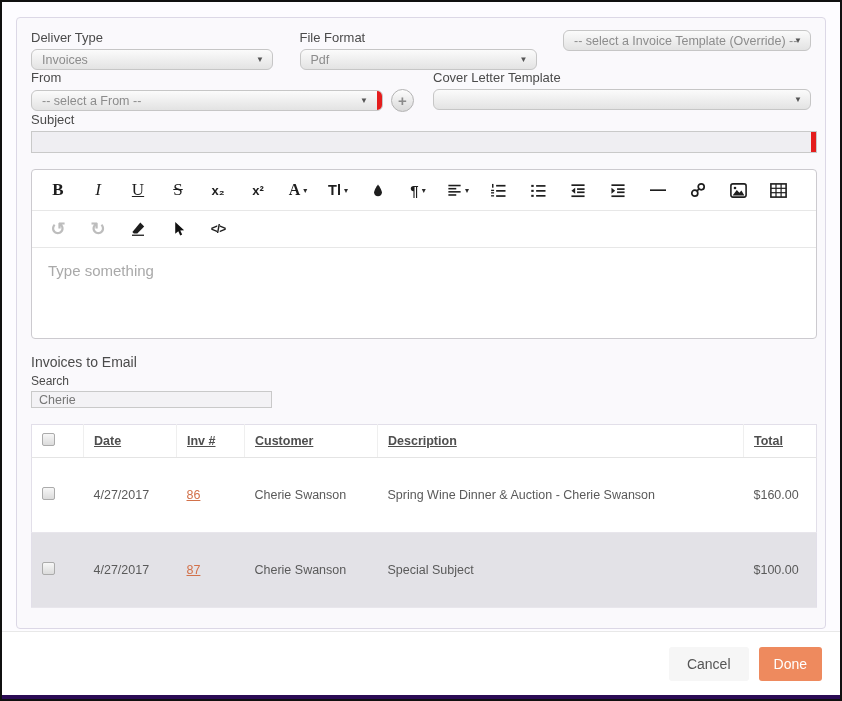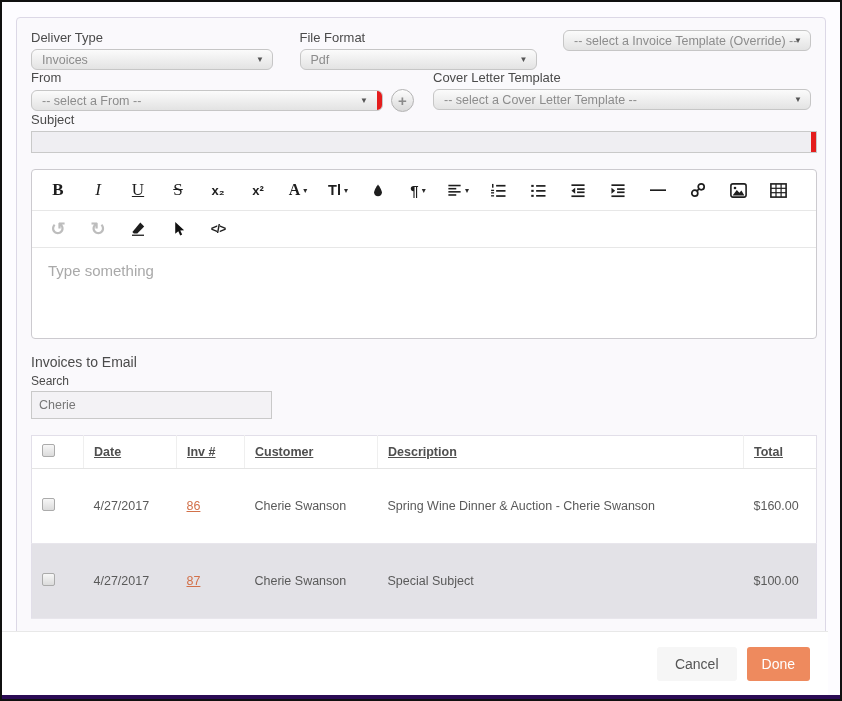--- a/index.html
+++ b/index.html
@@ -47,34 +47,34 @@
   .ghr { font-size: 16px; font-weight: bold; }
   .gcode { font-size: 12px; font-weight: bold; letter-spacing: -1px; }
   .caret { font-size: 8px; color: #2a2a2a; margin-left: 3px; }
   .muted { color: #BDBDBD; font-size: 18px; font-weight: bold; }
   .icon-svg { display: block; }
   .editor-body { height: 90px; padding: 14px 16px; font-size: 15px; color: #A9A9A9; cursor: text; }
 
   
   .inv-title { margin-top: 15px; font-size: 14px; color: #4B4B4B; }
   .search-lbl { margin-top: 4px; font-size: 12px; color: #4B4B4B; }
-  .search-input { width: 241px; height: 28px; border: 1px solid #C9C9C9; background: #F3F2F5; padding: 0 7px; font-size: 12.5px; color: #777; margin-top: 3px; outline: none; display: block; }
+  .search-input { width: 241px; height: 17px; border: 1px solid #C9C9C9; background: #F3F2F5; padding: 0 7px; font-size: 12.5px; color: #777; margin-top: 3px; outline: none; display: block; }
 
   
   .inv-table { margin-top: 16px; width: 786px; border-collapse: collapse; background: #fff; border: 1px solid #E2DFE9; font-size: 12.5px; color: #5A5A5A; }
   .inv-table th { text-align: left; font-weight: bold; color: #4F4F4F; padding: 8px 10px; border-right: 1px solid #EFEFEF; border-bottom: 1px solid #E4E4E4; text-decoration: underline; }
   .inv-table th:last-child { border-right: none; }
   .inv-table td { padding: 29px 10px; border-bottom: 1px solid #E8E6EC; }
   .inv-table tr.alt td { background: #E3E2E7; }
   .c-check { width: 52px; } .c-date { width: 93px; } .c-inv { width: 68px; } .c-cust { width: 133px; } .c-desc { width: 366px; }
   .cb { width: 13px; height: 13px; border: 1px solid #ABABAB; border-radius: 2px; background: linear-gradient(#F7F7F7,#DBDBDB); display: inline-block; cursor: pointer; }
   .inv-link { color: #D2714A; text-decoration: underline; cursor: pointer; }
 
   
-  .footer { position: absolute; left: 0; right: 12px; bottom: 4px; height: 64px; background: #FFFFFF; border-top: 1px solid #E8E8E8; display: flex; align-items: center; justify-content: flex-end; padding-right: 18px; gap: 10px; }
+  .footer { position: absolute; left: 0; right: 0; bottom: 4px; height: 64px; background: #FFFFFF; border-top: 1px solid #E8E8E8; display: flex; align-items: center; justify-content: flex-end; padding-right: 18px; gap: 10px; }
   .btn-cancel { background: #F6F6F6; color: #555; border: none; border-radius: 3px; padding: 9px 18px; font-size: 14px; cursor: pointer; }
   .btn-done { background: #EE8A5E; color: #fff; border: none; border-radius: 3px; padding: 9px 15px; font-size: 14px; cursor: pointer; }
   .bottom-strip { position: absolute; left: 0; right: 0; bottom: 0; height: 4px; background: #2B0B55; }
 </style>
 </head>
 <body>
 
 <div class="window">
 
 
@@ -113,21 +113,20 @@
             <span class="req-bar"></span>
           </div>
           <button class="plus-btn">
               <span>+</span>
             </button>
         </div>
       </div>
       <div>
         <div class="lbl">Cover Letter Template</div>
         <div class="select cover-sel">
-          <span>-- select a Cover Letter Template --</span>
           <span class="sel-arrow">▼</span>
         </div>
       </div>
     </div>
 
     <div class="mt15">
       <div class="lbl">Subject</div>
       <div class="subject-wrap">
         <input type="text" value="" style="">
         <span class="req-bar"></span>

